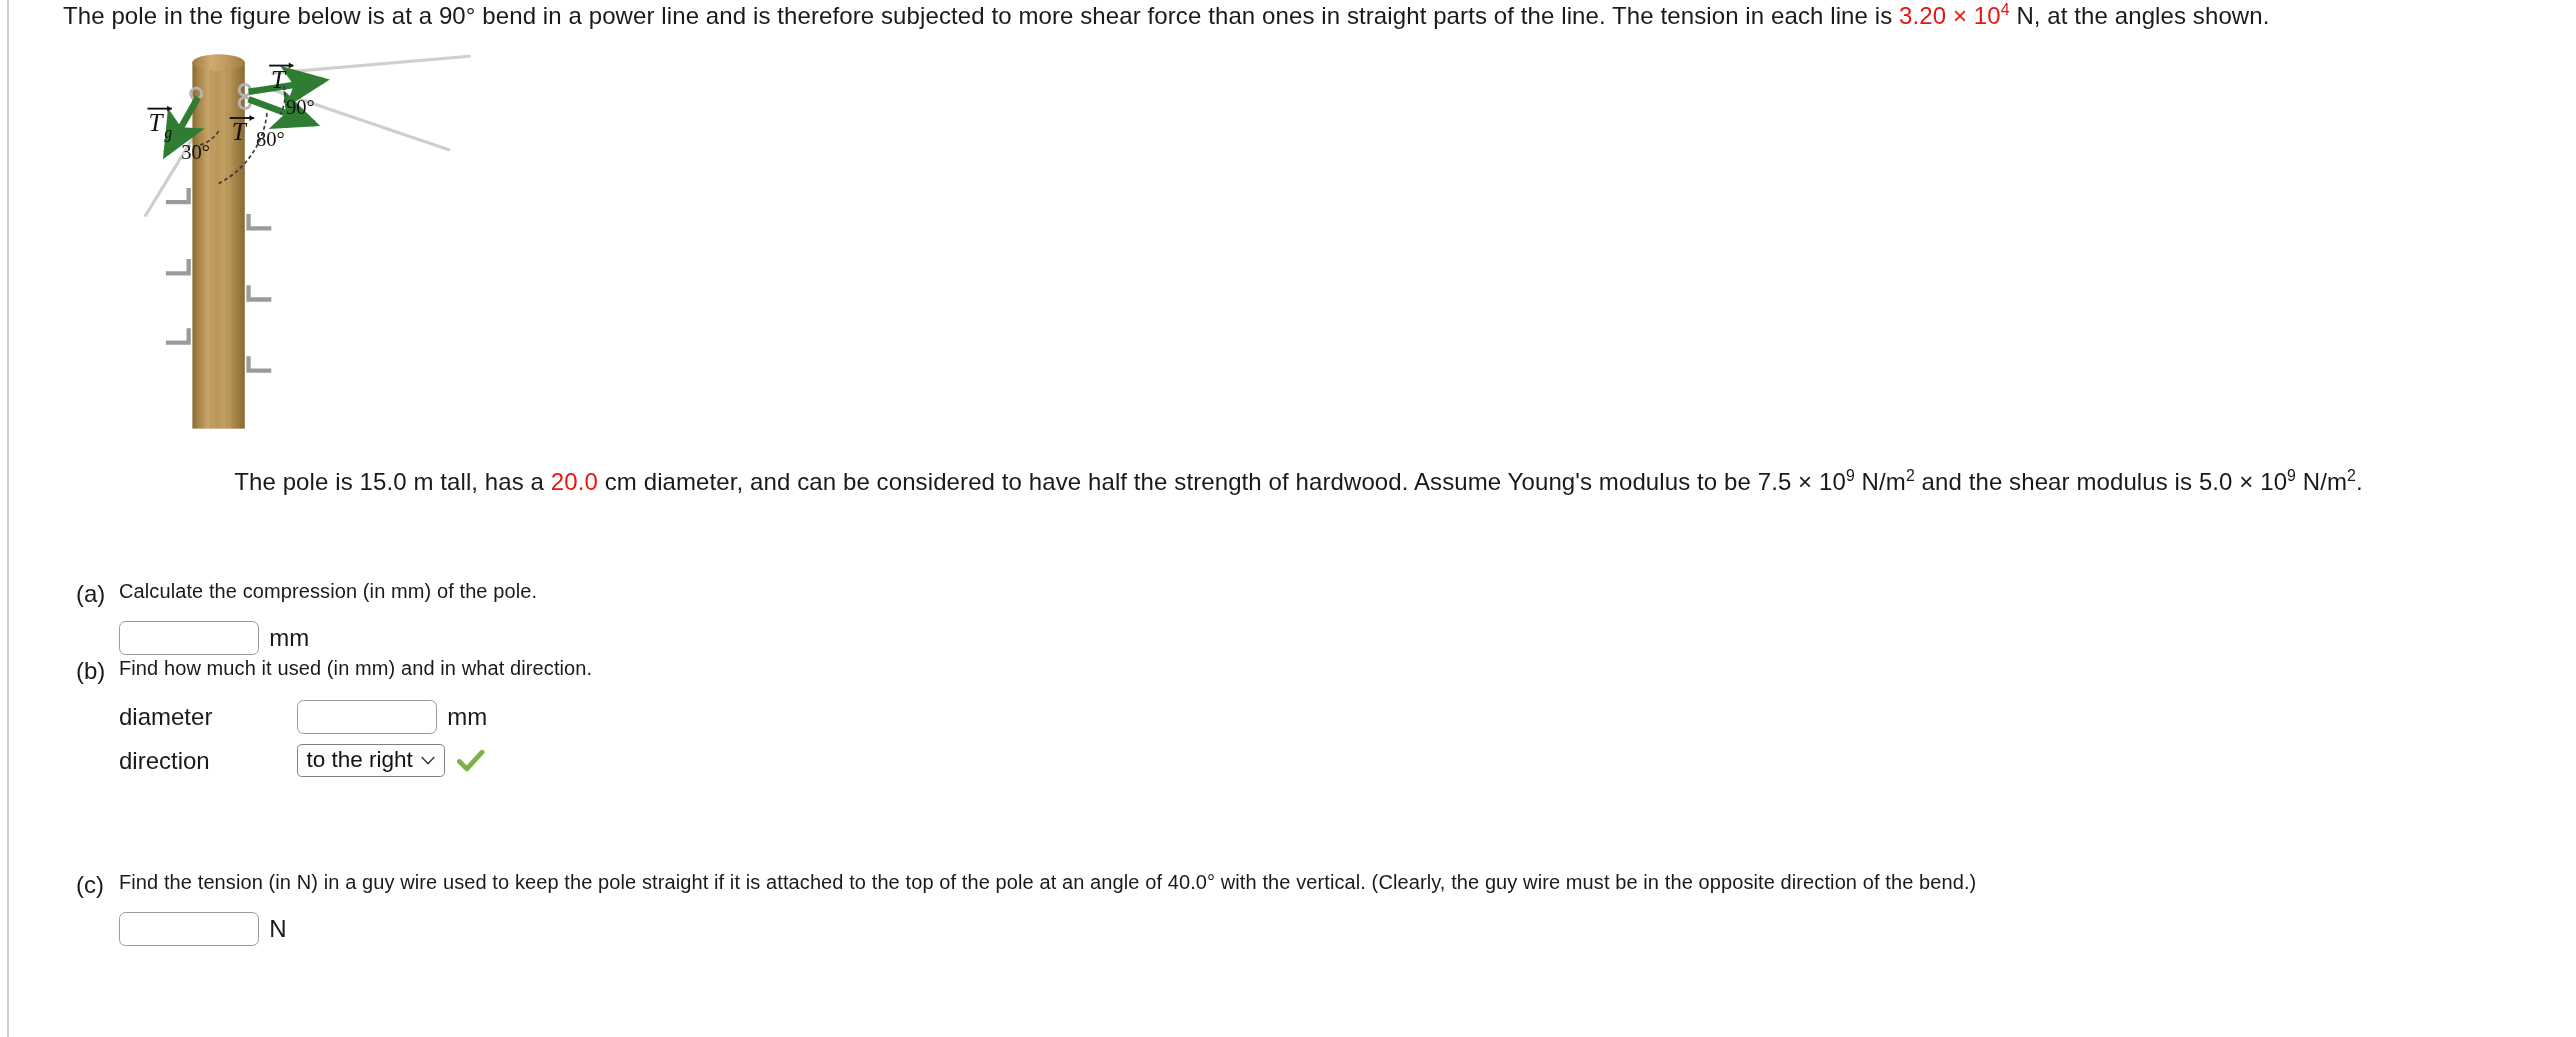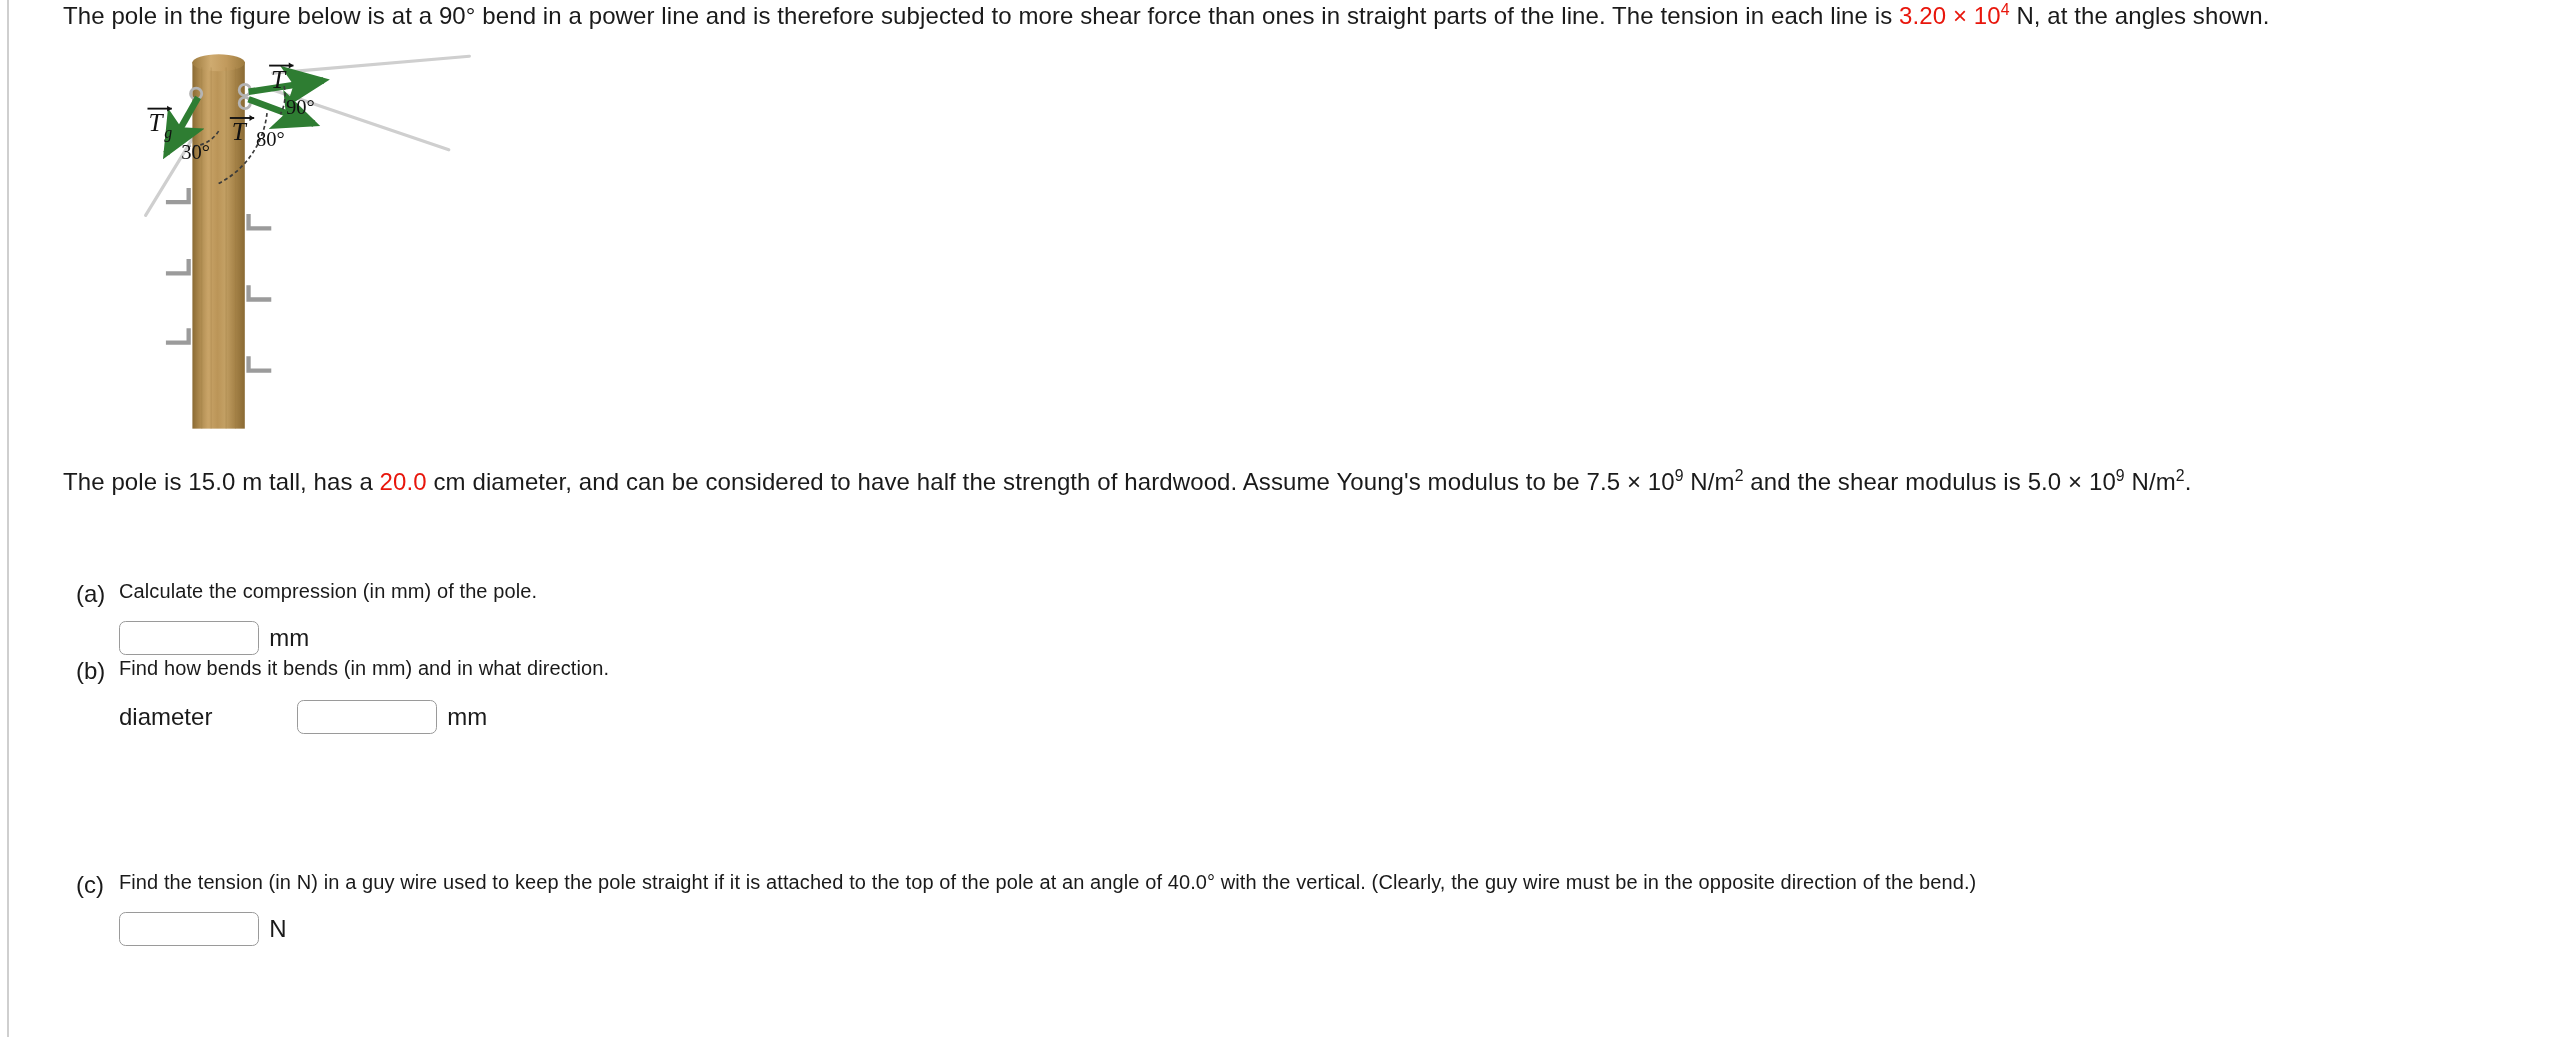--- a/index.html
+++ b/index.html
@@ -52,20 +52,21 @@
     height: 393px;
   }
   .fig-svg { display: block; }
 
   
   .para2 {
     position: absolute;
     left: 54px;
     top: 466px;
     width: 2471px;
+    text-align: center;
   }
 
   
   .part {
     position: absolute;
     left: 67px;
   }
   .part-row {
     display: flex;
     align-items: flex-start;
@@ -260,29 +261,41 @@
     </div>
     <div class="answer-row pa-ans">
       <input class="tbox" type="text" value="" style="">
       <span class="unit">mm</span>
     </div>
   </div>
 
   <div class="part pb">
     <div class="part-row">
       <div class="part-letter">(b)</div>
-      <div class="part-text">Find how bends it bends (in mm) and in what direction.</div>
+      <div class="part-text">Find how much it used (in mm) and in what direction.</div>
     </div>
 
     <div class="answer-row pb-ans1">
       <span class="lbl">diameter</span>
       <input class="tbox" type="text" value="" style="">
       <span class="unit">mm</span>
     </div>
 
+    <div class="answer-row pb-ans2">
+      <span class="lbl">direction</span>
+      <span class="sel-wrap">
+        <span class="sel-val">to the right</span>
+        <svg class="chev" viewBox="0 0 15 10">
+          <path d="M1.2,1.6 L7.5,8.2 L13.8,1.6" fill="none" stroke="#333" stroke-width="1.5" stroke-linecap="round" stroke-linejoin="round"></path>
+        </svg>
+      </span>
+      <svg class="check" viewBox="0 0 30 26">
+        <path d="M2.5,13.5 L10.5,21.5 L27,3.5" fill="none" stroke="#7cb342" stroke-width="5.2" stroke-linecap="round" stroke-linejoin="round"></path>
+      </svg>
+    </div>
   </div>
 
   <div class="part pc">
     <div class="part-row">
       <div class="part-letter">(c)</div>
       <div class="part-text" style="width:2434px;">Find the tension (in N) in a guy wire used to keep the pole straight if it is attached to the top of the pole at an angle of 40.0° with the vertical. (Clearly, the guy wire must be in the opposite direction of the bend.)</div>
     </div>
     <div class="answer-row pc-ans">
       <input class="tbox" type="text" value="" style="">
       <span class="unit">N</span>

